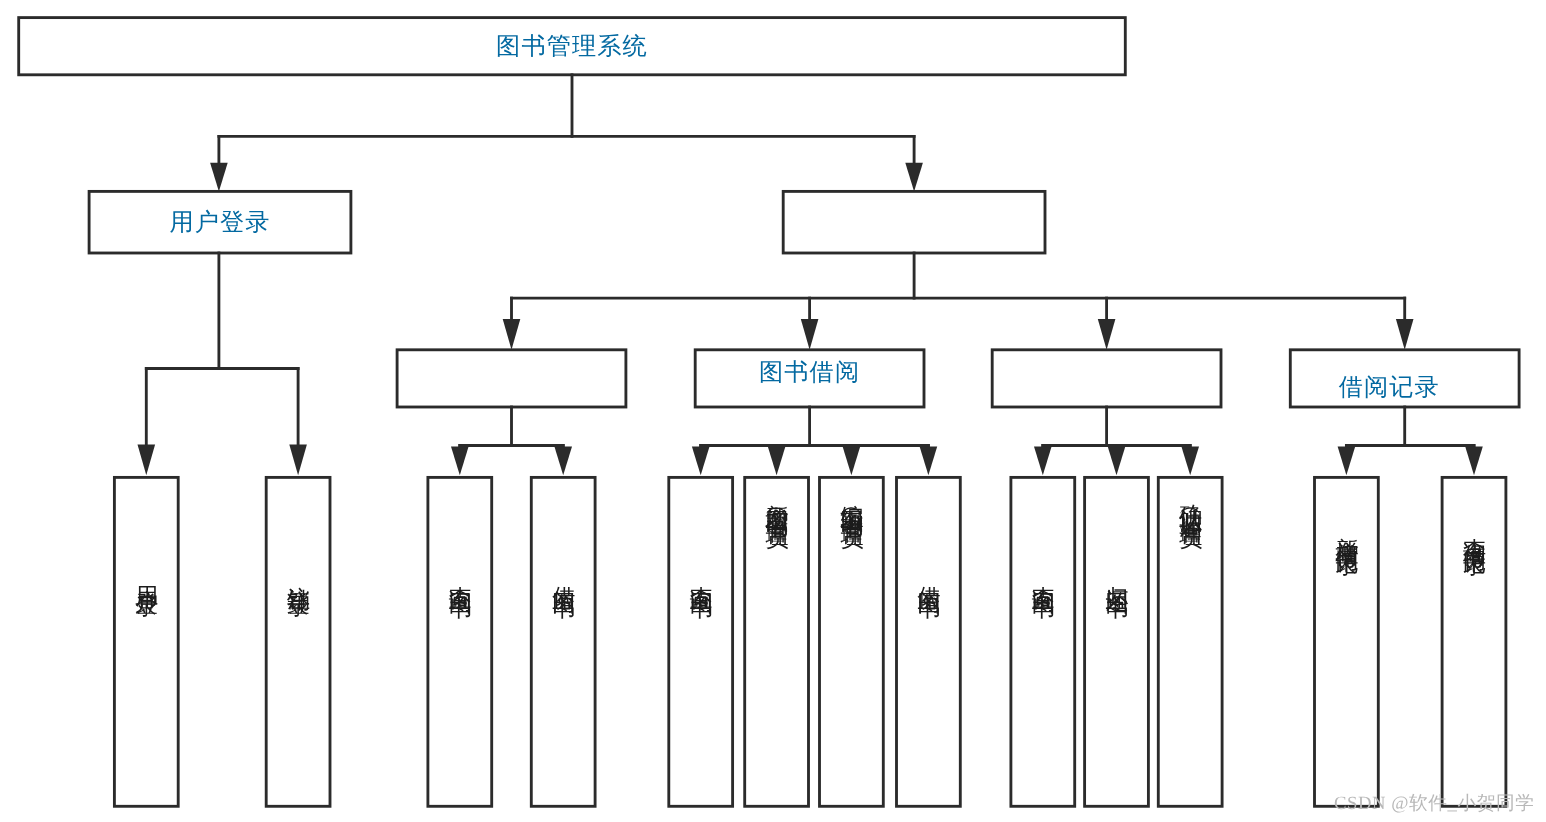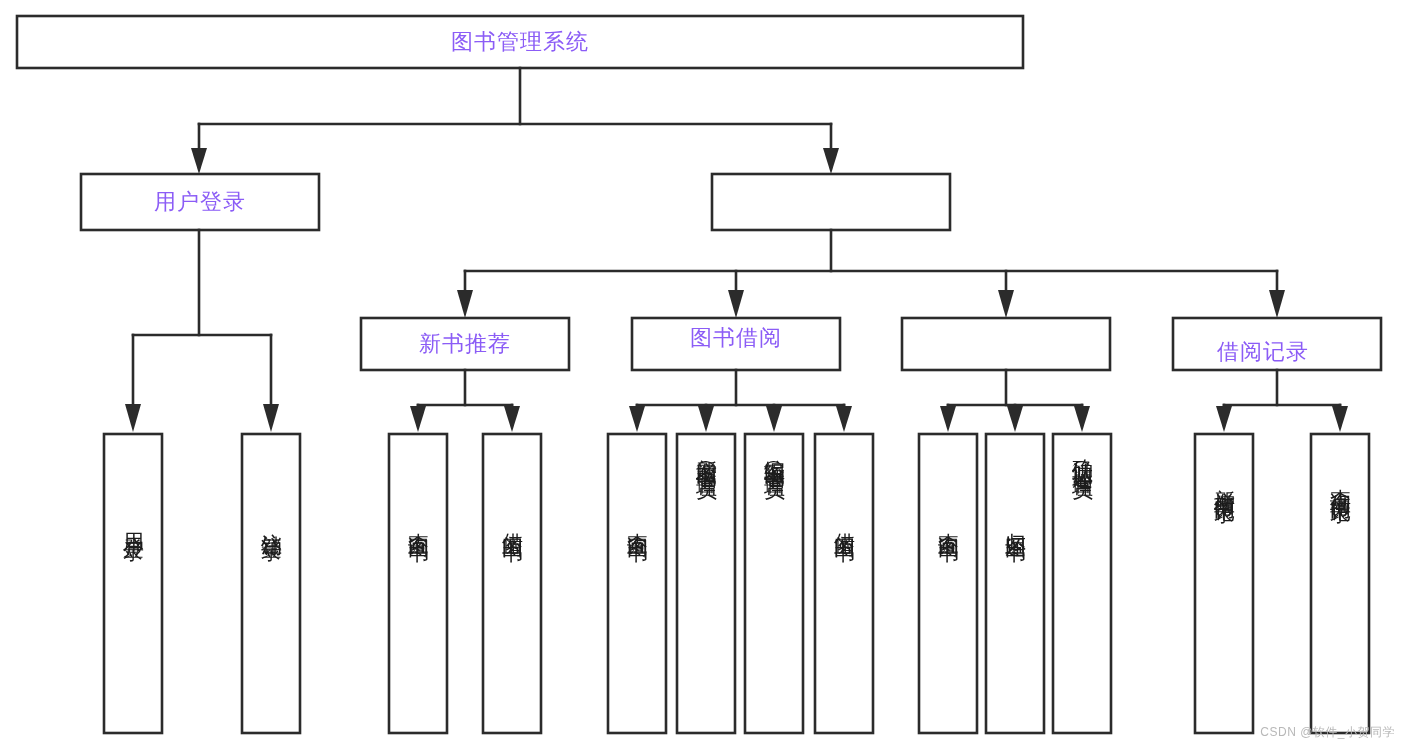--- a/index.html
+++ b/index.html
@@ -59,30 +59,30 @@
     white-space: nowrap;
   }
   .hlabel-wrap {
     position: absolute;
     display: flex;
     align-items: center;
     justify-content: center;
     pointer-events: none;
     font-family: "DejaVu Sans", "Liberation Sans", sans-serif;
     font-size: 22px;
-    color: #8b5cf6;
+    color: #0369a1;
     letter-spacing: 1px;
     white-space: nowrap;
   }
   .watermark {
     position: absolute;
     right: 10px;
     bottom: 6px;
-    font-family: Liberation Sans, sans-serif;
-    font-size: 12px;
+    font-family: Liberation Serif, serif;
+    font-size: 17px;
     color: #b8b8b8;
     letter-spacing: 0.5px;
     white-space: nowrap;
     pointer-events: none;
   }
 </style>
 </head>
 <body>
 
 <div id="diagram-root">
@@ -176,21 +176,20 @@
     <rect class="node-box" x="1053" y="434" width="58" height="299"></rect>
 
     <rect class="node-box" x="1195" y="434" width="58" height="299"></rect>
     <rect class="node-box" x="1311" y="434" width="58" height="299"></rect>
   </svg>
 
   <div class="hlabel-wrap" style="left:17px; top:16px; width:1006px; height:52px;">图书管理系统</div>
 
   <div class="hlabel-wrap" style="left:81px; top:174px; width:238px; height:56px;">用户登录</div>
 
-  <div class="hlabel-wrap" style="left:361px; top:318px; width:208px; height:52px;">新书推荐</div>
   <div class="hlabel-wrap" style="left:632px; top:318px; width:208px; height:40px;">图书借阅</div>
   <div class="hlabel-wrap" style="left:1173px; top:326px; width:180px; height:52px;text-align:center;">借阅记录</div>
 
   <div class="vlabel-wrap" style="left:104px; top:434px; width:58px; height:299px; padding-top:82px;">
     <span class="vlabel-text">用户登录</span>
   </div>
   <div class="vlabel-wrap" style="left:242px; top:434px; width:58px; height:299px; padding-top:82px;">
     <span class="vlabel-text">注销登录</span>
   </div>
 

